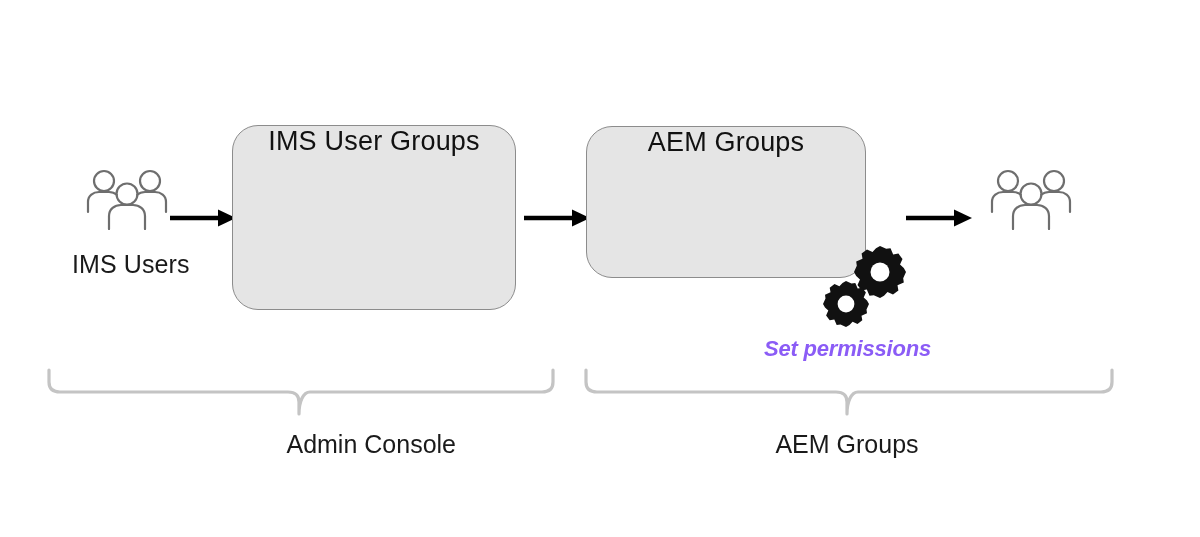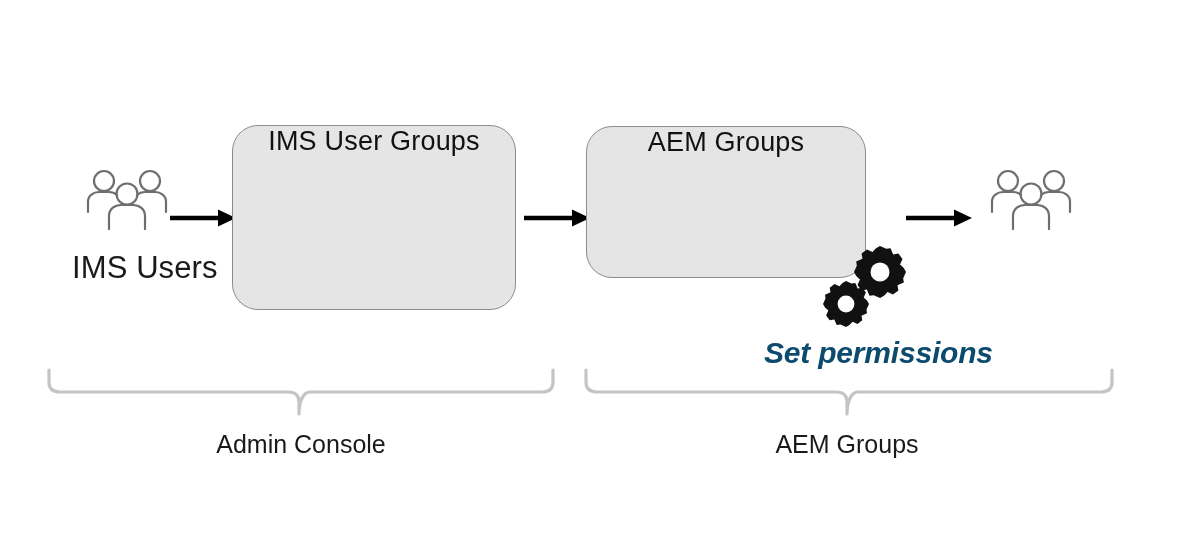--- a/index.html
+++ b/index.html
@@ -24,21 +24,21 @@
     position: absolute;
     width: 86px;
     height: 62px;
   }
   .people-icon svg { display: block; width: 100%; height: 100%; }
 
   
   .icon-caption {
     position: absolute;
     font-family: "Liberation Sans", sans-serif;
-    font-size: 31px;
+    font-size: 25px;
     font-weight: 300;
     color: #1a1a1a;
     white-space: nowrap;
     letter-spacing: 0.1px;
   }
 
   
   .proc-box {
     position: absolute;
     box-sizing: border-box;
@@ -70,24 +70,24 @@
     position: absolute;
     width: 96px;
     height: 86px;
   }
   .gears svg { display: block; width: 100%; height: 100%; }
 
   
   .annotation {
     position: absolute;
     font-family: "Liberation Sans", sans-serif;
-    font-size: 30px;
+    font-size: 22px;
     font-weight: bold;
     font-style: italic;
-    color: #0c4a6e;
+    color: #8b5cf6;
     white-space: nowrap;
     letter-spacing: -0.2px;
   }
 
   
   .brace {
     position: absolute;
     height: 48px;
   }
   .brace svg { display: block; width: 100%; height: 100%; }
@@ -186,21 +186,21 @@
       <path d="M25 61 V48 C25 41 30.6 37 37 37 H49 C55.4 37 61 41 61 48 V61"></path>
     </svg>
   </div>
 
   <div class="brace" style="left:45px; top:368px; width:512px;">
     <svg viewBox="0 0 512 48" xmlns="http://www.w3.org/2000/svg" fill="none" stroke="#c4c4c4" stroke-width="3.2" stroke-linecap="round" stroke-linejoin="round" preserveAspectRatio="none">
       <path d="M4 2 V14 C4 21 8 24 15 24 H243 C250 24 254 27 254 34 V46
                C254 34 258 24 265 24 H497 C504 24 508 21 508 14 V2"></path>
     </svg>
   </div>
-  <div class="brace-label" style="left:146px; top:430px; width:310px;">Admin Console</div>
+  <div class="brace-label" style="left:146px; top:430px; width:310px;text-align:right;">Admin Console</div>
 
   <div class="brace" style="left:582px; top:368px; width:534px;">
     <svg viewBox="0 0 534 48" xmlns="http://www.w3.org/2000/svg" fill="none" stroke="#c4c4c4" stroke-width="3.2" stroke-linecap="round" stroke-linejoin="round" preserveAspectRatio="none">
       <path d="M4 2 V14 C4 21 8 24 15 24 H254 C261 24 265 27 265 34 V46
                C265 34 269 24 276 24 H519 C526 24 530 21 530 14 V2"></path>
     </svg>
   </div>
   <div class="brace-label" style="left:692px; top:430px; width:310px;">AEM Groups</div>
 
 </div>

